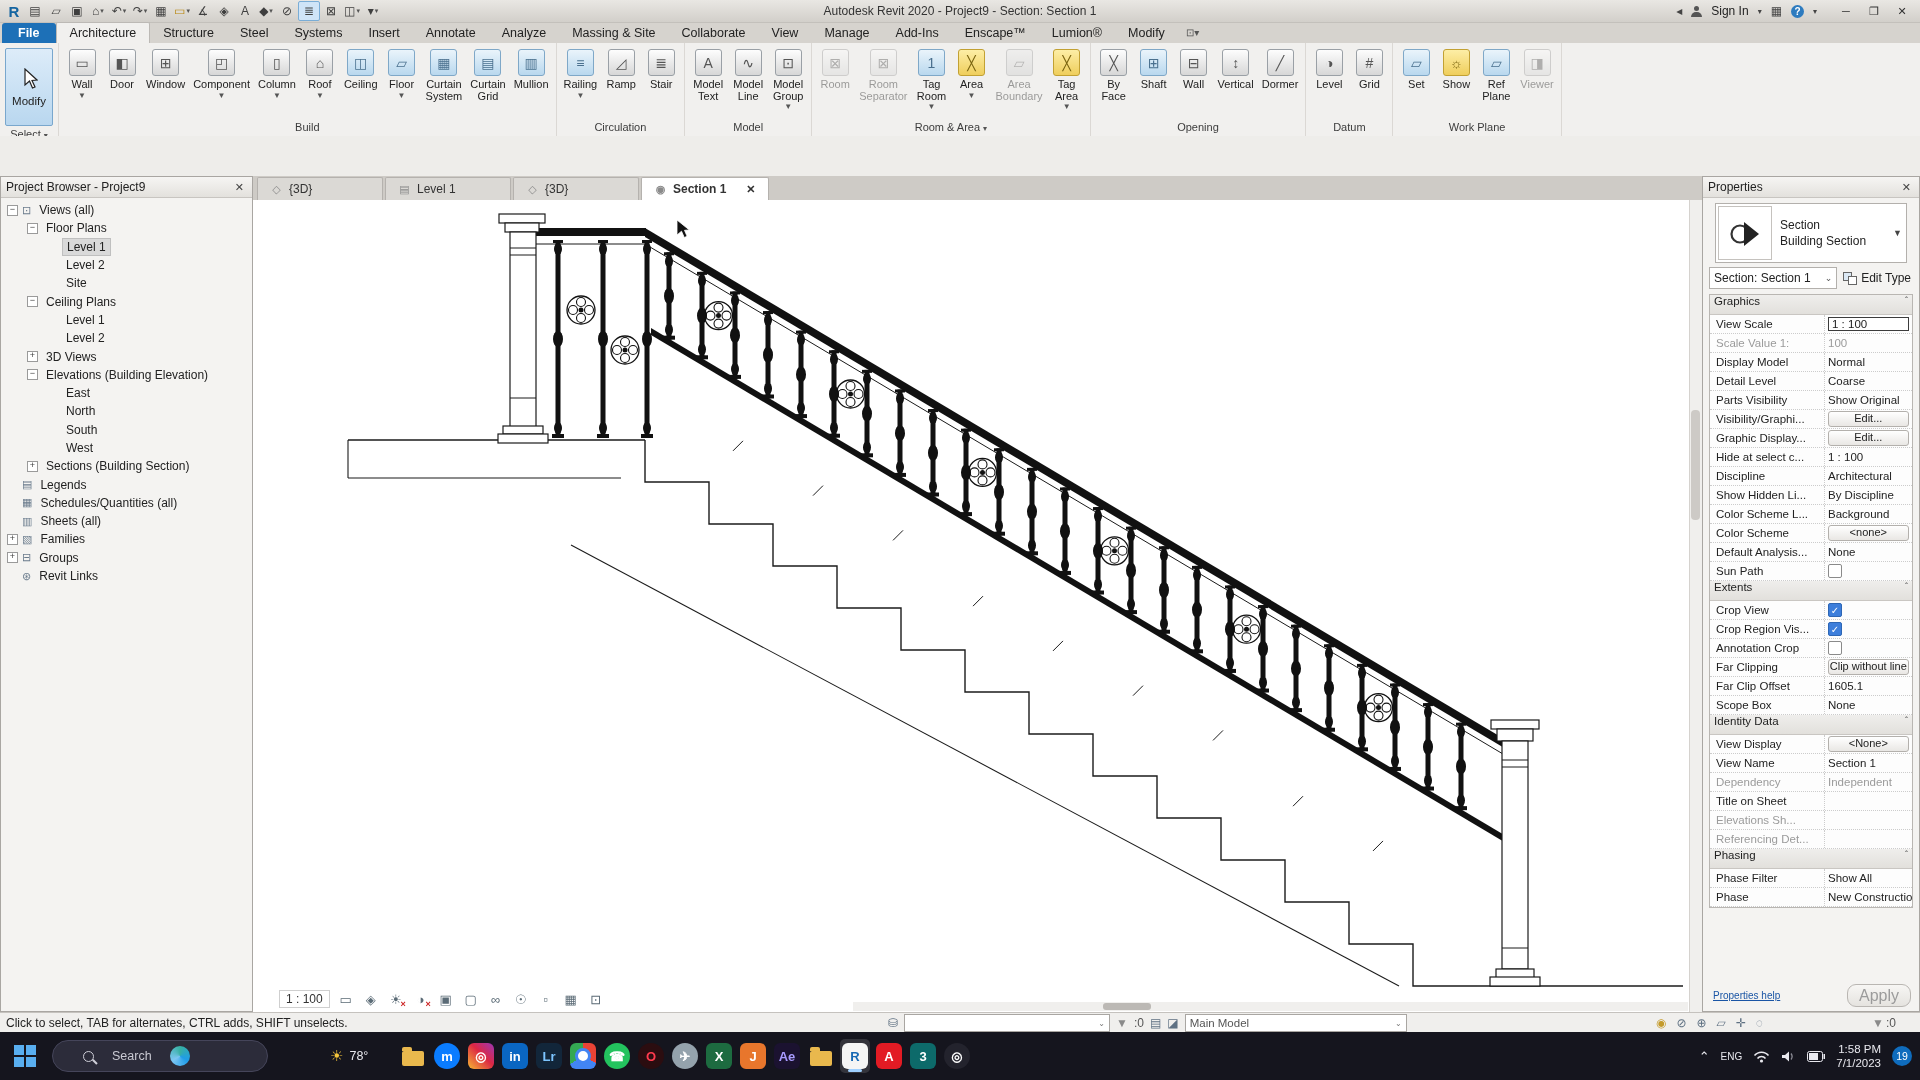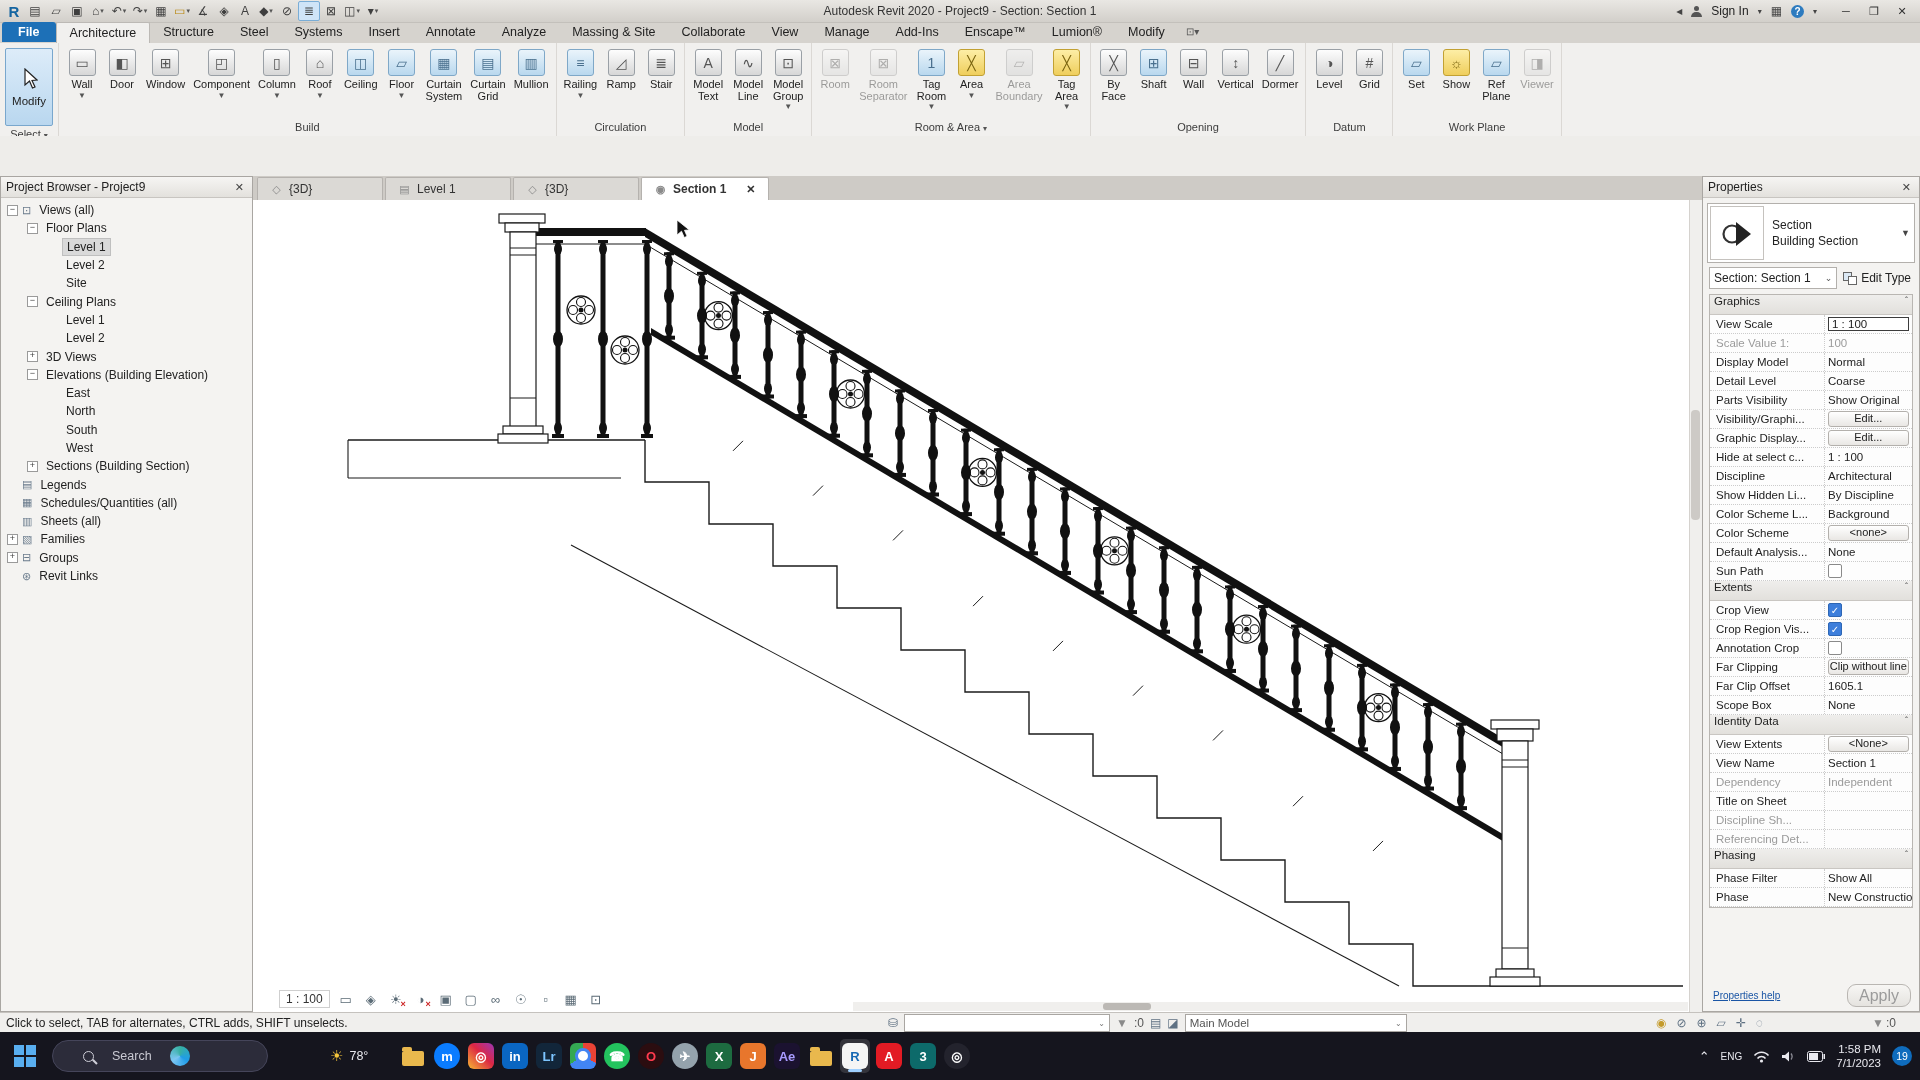--- a/index.html
+++ b/index.html
@@ -19,21 +19,21 @@
   #tbr{margin-left:auto;display:flex;align-items:center;gap:9px}
   .tb-ico{color:#444;font-size:12px}
   .person{width:11px;height:11px;position:relative;display:inline-block}
   .person::before{content:"";position:absolute;left:3px;top:0;width:5px;height:5px;border-radius:50%;background:#555}
   .person::after{content:"";position:absolute;left:0;top:6px;width:11px;height:5px;border-radius:5px 5px 0 0;background:#555}
   .helpq{width:13px;height:13px;border-radius:50%;background:#2d7bbf;color:#fff;font-size:10px;font-weight:bold;
          display:inline-flex;align-items:center;justify-content:center}
   #winctl{display:flex;margin-left:6px}
   .wc{width:28px;height:20px;display:flex;align-items:center;justify-content:center;font-size:11px;color:#333}
   
-  #rtabs{position:absolute;top:22px;left:0;right:0;height:21px;display:flex;align-items:flex-start;padding-left:2px}
+  #rtabs{position:absolute;top:22px;left:0;right:0;height:21px;display:flex;align-items:center;padding-left:2px}
   .rtab{padding:3px 13px 3px;font-size:12.5px;color:#222;white-space:nowrap}
   .rtab.file{background:#1d70b7;color:#fff;font-weight:bold;border-radius:3px 3px 0 0;padding:3px 16px}
   .rtab.active{background:#f1f0ee;border:1px solid #bcb9b5;border-bottom:none;border-radius:2px 2px 0 0}
   .rstate{font-size:10px;color:#555;padding:4px 8px}
   
   #ribbon{position:absolute;top:43px;left:0;right:0;height:93px;background:#f1f0ee;border-bottom:1px solid #c9c6c2;
           display:flex;align-items:stretch}
   .rpanel{display:flex;flex-direction:column;border-right:1px solid #dbd8d4}
   .rp-body{flex:1;display:flex;align-items:stretch;padding:3px 3px 0}
   .rp-label{height:15px;text-align:center;font-size:11px;color:#3c3c3c;white-space:nowrap;padding:0 6px}
@@ -77,21 +77,21 @@
   #vthumb{position:absolute;left:1px;top:210px;width:9px;height:110px;background:#cdcac6;border-radius:4px}
   #hscroll{position:absolute;left:600px;right:14px;bottom:1px;height:9px;background:#f0efed}
   #hthumb{position:absolute;left:250px;top:1px;width:48px;height:7px;background:#bcb9b5;border-radius:3px}
   #vcb{position:absolute;left:26px;bottom:3px;height:20px;display:flex;align-items:center;gap:7px;background:rgba(255,255,255,.85)}
   #vcb .scale{font-size:12px;color:#333;border:1px solid #cfcfcf;padding:1px 6px;background:#fff}
   .vcbi{position:relative;width:18px;height:18px;display:inline-flex;align-items:center;justify-content:center;
         font-size:13px;color:#5b6b76}
   .vcbi .rx{position:absolute;right:-1px;bottom:-1px;font-size:9px;color:#c22;font-weight:bold}
   
   #props{position:absolute;top:176px;right:0;width:218px;bottom:68px;background:#f4f3f1;border:1px solid #a9a6a2;box-sizing:border-box}
-  #typesel{margin:5px 4px 0;background:#fff;border:1px solid #b3b0ac;height:58px;display:flex;align-items:center}
+  #typesel{margin:5px 12px 0;background:#fff;border:1px solid #b3b0ac;height:58px;display:flex;align-items:center}
   #typeprev{width:52px;height:52px;margin:2px;border:1px solid #c5c2be;flex:none;display:flex;align-items:center;justify-content:center}
   #typetxt{flex:1;font-size:12px;line-height:16px;padding-left:6px}
   #typesel .dd{margin:0 4px 0 auto;font-size:9px;color:#444}
   #selrow{margin:4px 6px 0;display:flex;align-items:center;gap:4px}
   #typecombo{flex:1;height:20px;background:#fff;border:1px solid #b3b0ac;display:flex;align-items:center;
              font-size:12px;padding:0 4px}
   #typecombo .dd{margin-left:auto;font-size:9px;color:#555}
   #edittype{display:flex;align-items:center;gap:4px;font-size:12px;color:#222;padding:0 2px}
   .et-ico{width:14px;height:12px;position:relative;display:inline-block}
   .et-ico::before{content:"";position:absolute;left:0;top:0;width:7px;height:7px;border:1px solid #666;background:#dce9f5}
@@ -974,21 +974,21 @@
           </div>
         </div>
         <div class="prow">
           <div class="plab">Scope Box</div>
           <div class="pval">
             <span>None</span>
           </div>
         </div>
         <div class="pghead">Identity Data<span class="chv">ˆ</span></div>
         <div class="prow">
-          <div class="plab">View Extents</div>
+          <div class="plab">View Display</div>
           <div class="pval">
             <span class="pbtn">&lt;None&gt;</span>
           </div>
         </div>
         <div class="prow">
           <div class="plab">View Name</div>
           <div class="pval">
             <span>Section 1</span>
           </div>
         </div>
@@ -996,21 +996,21 @@
           <div class="plab">Dependency</div>
           <div class="pval">
             <span>Independent</span>
           </div>
         </div>
         <div class="prow">
           <div class="plab">Title on Sheet</div>
           <div class="pval"></div>
         </div>
         <div class="prow dis">
-          <div class="plab">Discipline Sh...</div>
+          <div class="plab">Elevations Sh...</div>
           <div class="pval"></div>
         </div>
         <div class="prow dis">
           <div class="plab">Referencing Det...</div>
           <div class="pval"></div>
         </div>
         <div class="pghead">Phasing<span class="chv">ˆ</span></div>
         <div class="prow">
           <div class="plab">Phase Filter</div>
           <div class="pval">

